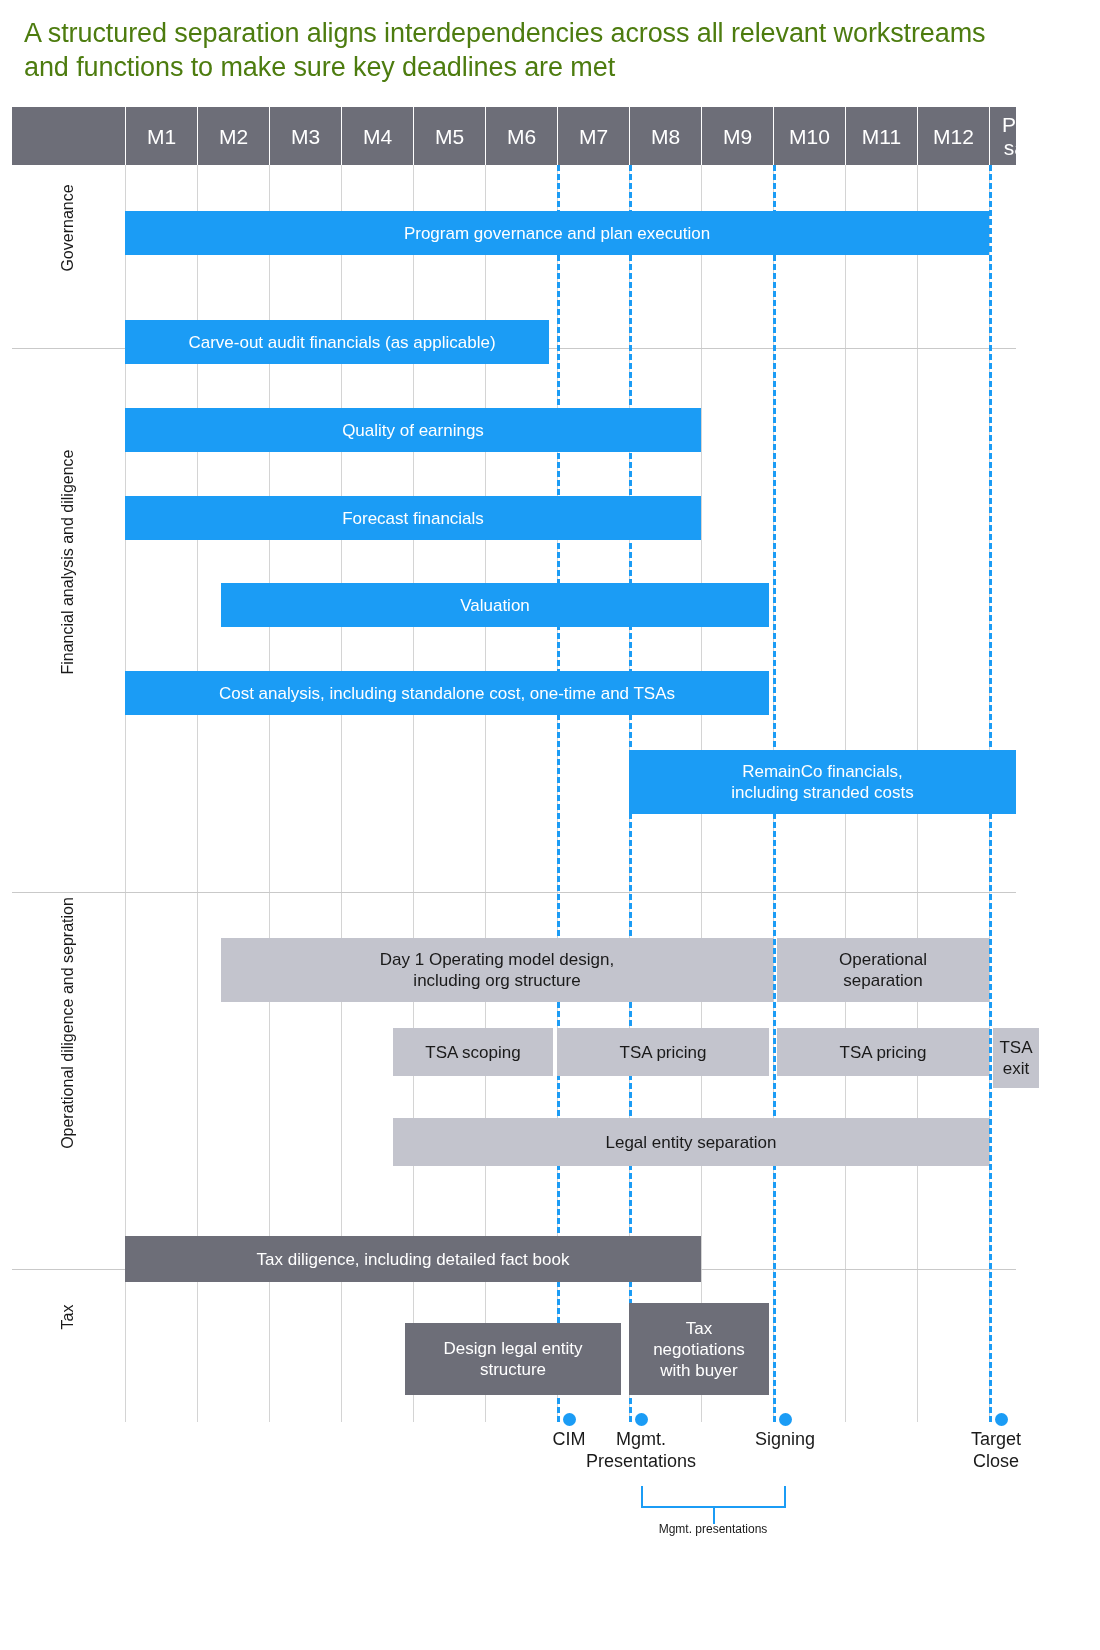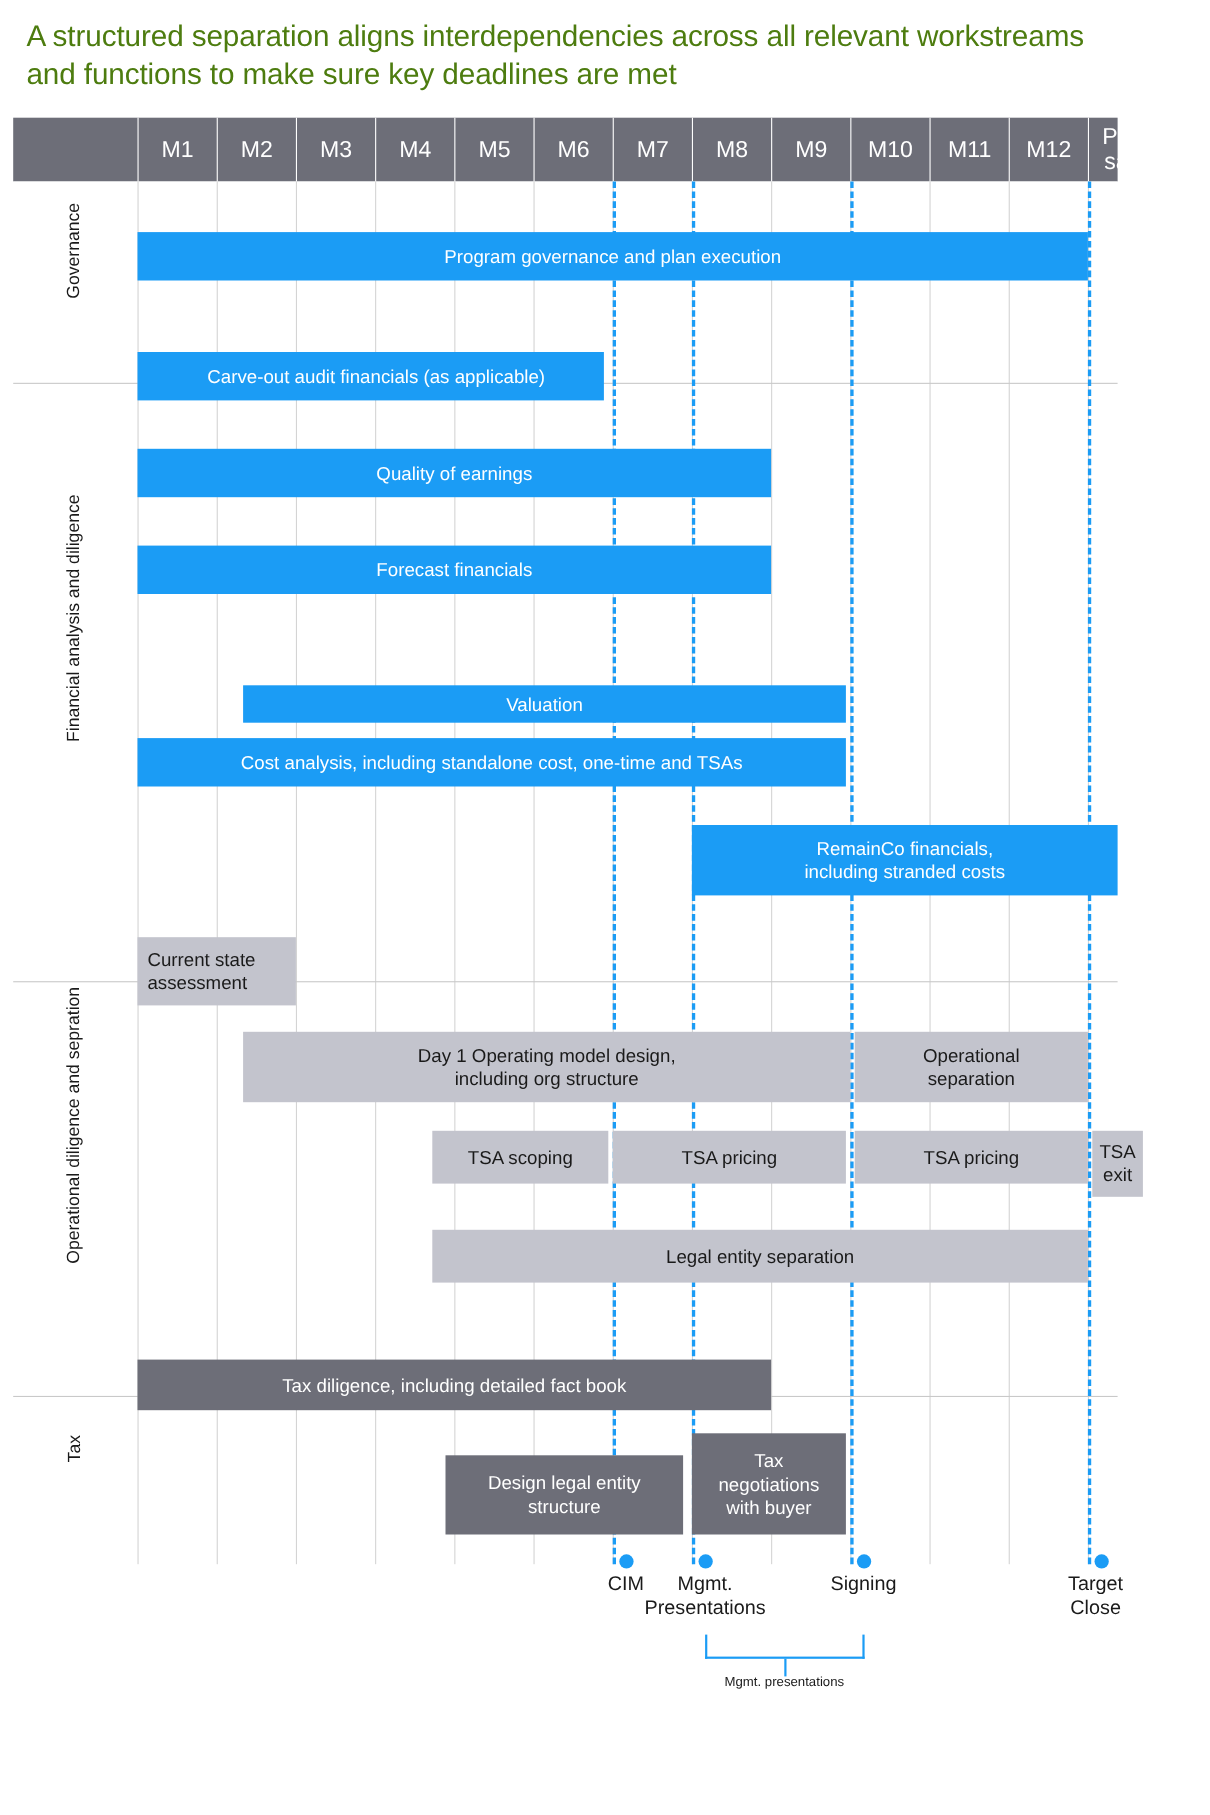--- a/index.html
+++ b/index.html
@@ -209,33 +209,29 @@
     </div>
 
     <div class="bar blue" style="left:113px;top:104px;width:864px;height:44px;">Program governance and plan execution</div>
 
     <div class="bar blue" style="left:113px;top:213px;width:424px;height:44px;padding-left:16px;">Carve-out audit financials (as applicable)</div>
 
     <div class="bar blue" style="left:113px;top:301px;width:576px;height:44px;">Quality of earnings</div>
 
     <div class="bar blue" style="left:113px;top:389px;width:576px;height:44px;">Forecast financials</div>
 
-    <div class="bar blue" style="left:209px;top:476px;width:548px;height:34px;margin-top:40px;">Valuation</div>
+    <div class="bar blue" style="left:209px;top:476px;width:548px;height:44px;">Valuation</div>
 
     <div class="bar blue" style="left:113px;top:564px;width:644px;height:44px;">Cost analysis, including standalone cost, one-time and TSAs</div>
 
     <div class="bar blue" style="left:617px;top:643px;width:387px;height:64px;flex-direction:column;">
       <div>RemainCo financials,</div>
       <div>including stranded costs</div>
     </div>
 
-    <div class="bar gray" style="left:113px;top:745px;width:144px;height:62px;flex-direction:column;align-items:flex-start;padding-left:9px;justify-content:center;">
-      <div>Current state</div>
-      <div>assessment</div>
-    </div>
 
     <div class="bar gray" style="left:209px;top:831px;width:552px;height:64px;flex-direction:column;">
       <div>Day 1 Operating model design,</div>
       <div>including org structure</div>
     </div>
 
     <div class="bar gray" style="left:765px;top:831px;width:212px;height:64px;flex-direction:column;">
       <div>Operational</div>
       <div>separation</div>
     </div>

